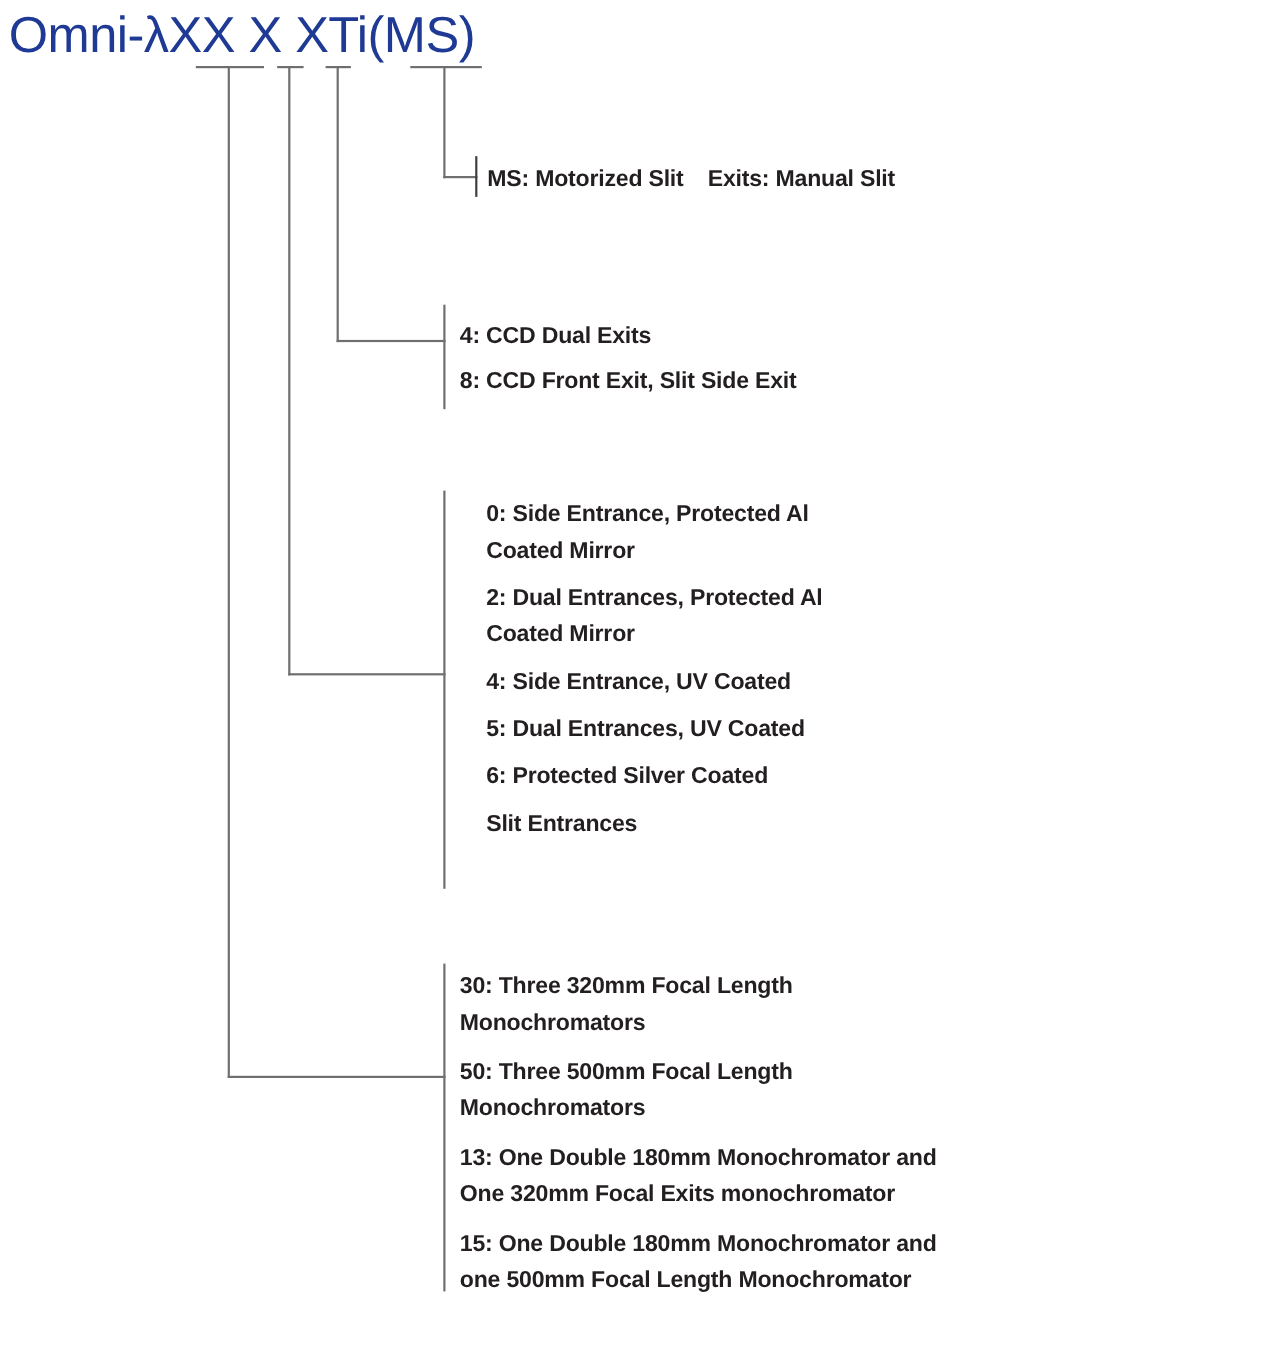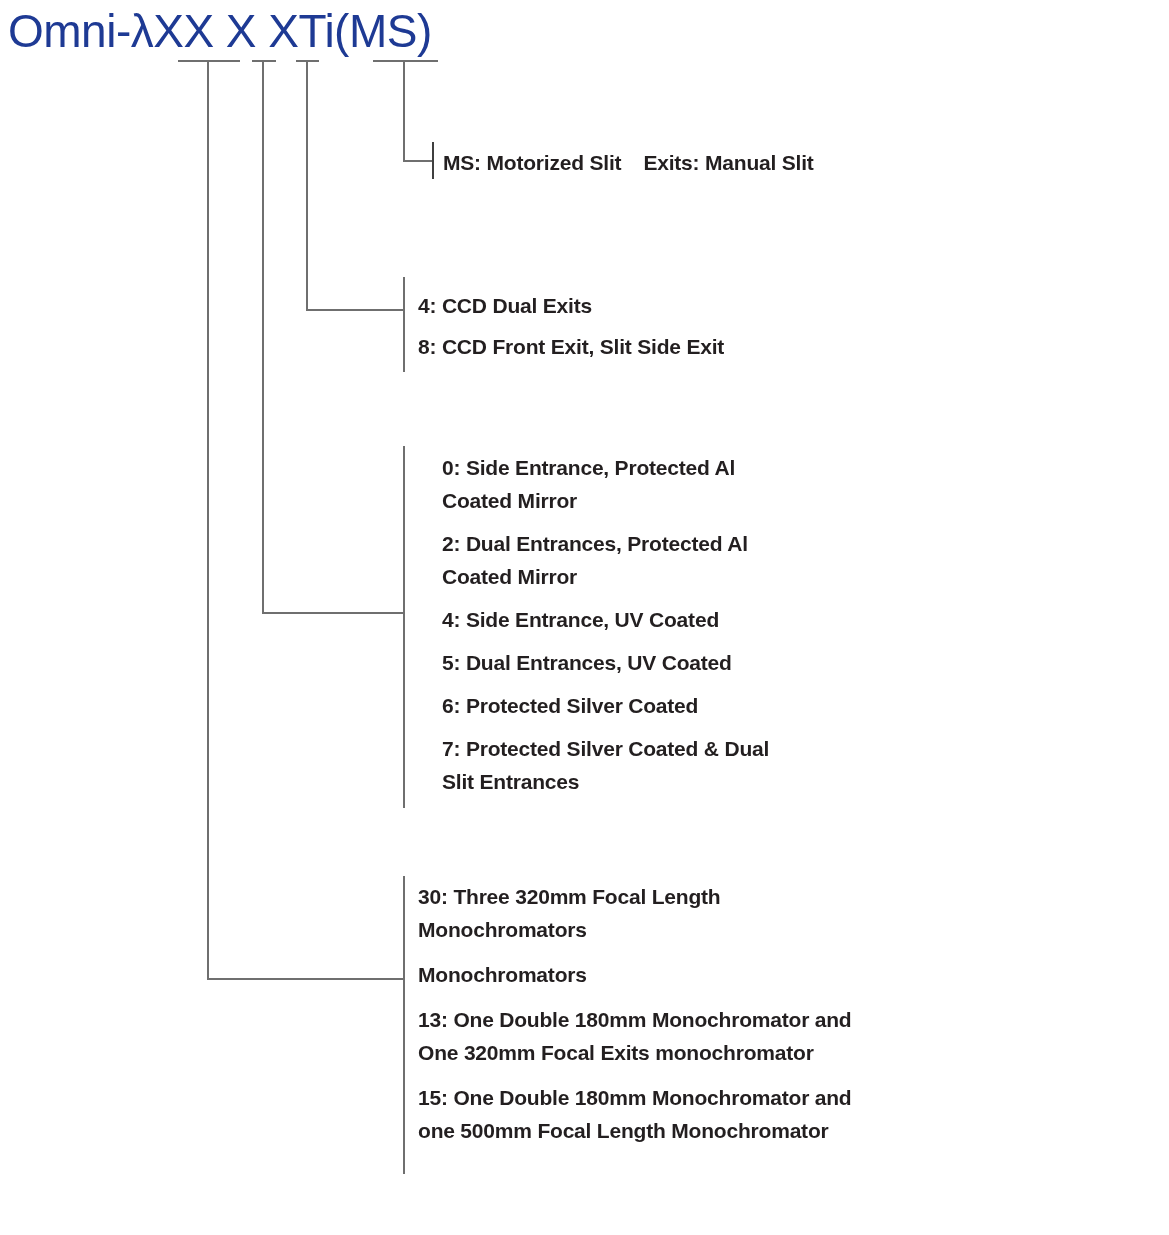--- a/index.html
+++ b/index.html
@@ -90,31 +90,31 @@
     <div class="entry">
       <span class="line">4: Side Entrance, UV Coated</span>
     </div>
     <div class="entry">
       <span class="line">5: Dual Entrances, UV Coated</span>
     </div>
     <div class="entry">
       <span class="line">6: Protected Silver Coated</span>
     </div>
     <div class="entry">
-      <span class="line">7: Protected Silver Coated &amp; Dual</span>
       <span class="line">Slit Entrances</span>
     </div>
   </div>
 
   <div class="focal-block txt">
     <div class="entry">
       <span class="line">30: Three 320mm Focal Length</span>
       <span class="line">Monochromators</span>
     </div>
     <div class="entry">
+      <span class="line">50: Three 500mm Focal Length</span>
       <span class="line">Monochromators</span>
     </div>
     <div class="entry">
       <span class="line">13: One Double 180mm Monochromator and</span>
       <span class="line">One 320mm Focal Exits monochromator</span>
     </div>
     <div class="entry">
       <span class="line">15: One Double 180mm Monochromator and</span>
       <span class="line">one 500mm Focal Length Monochromator</span>
     </div>

